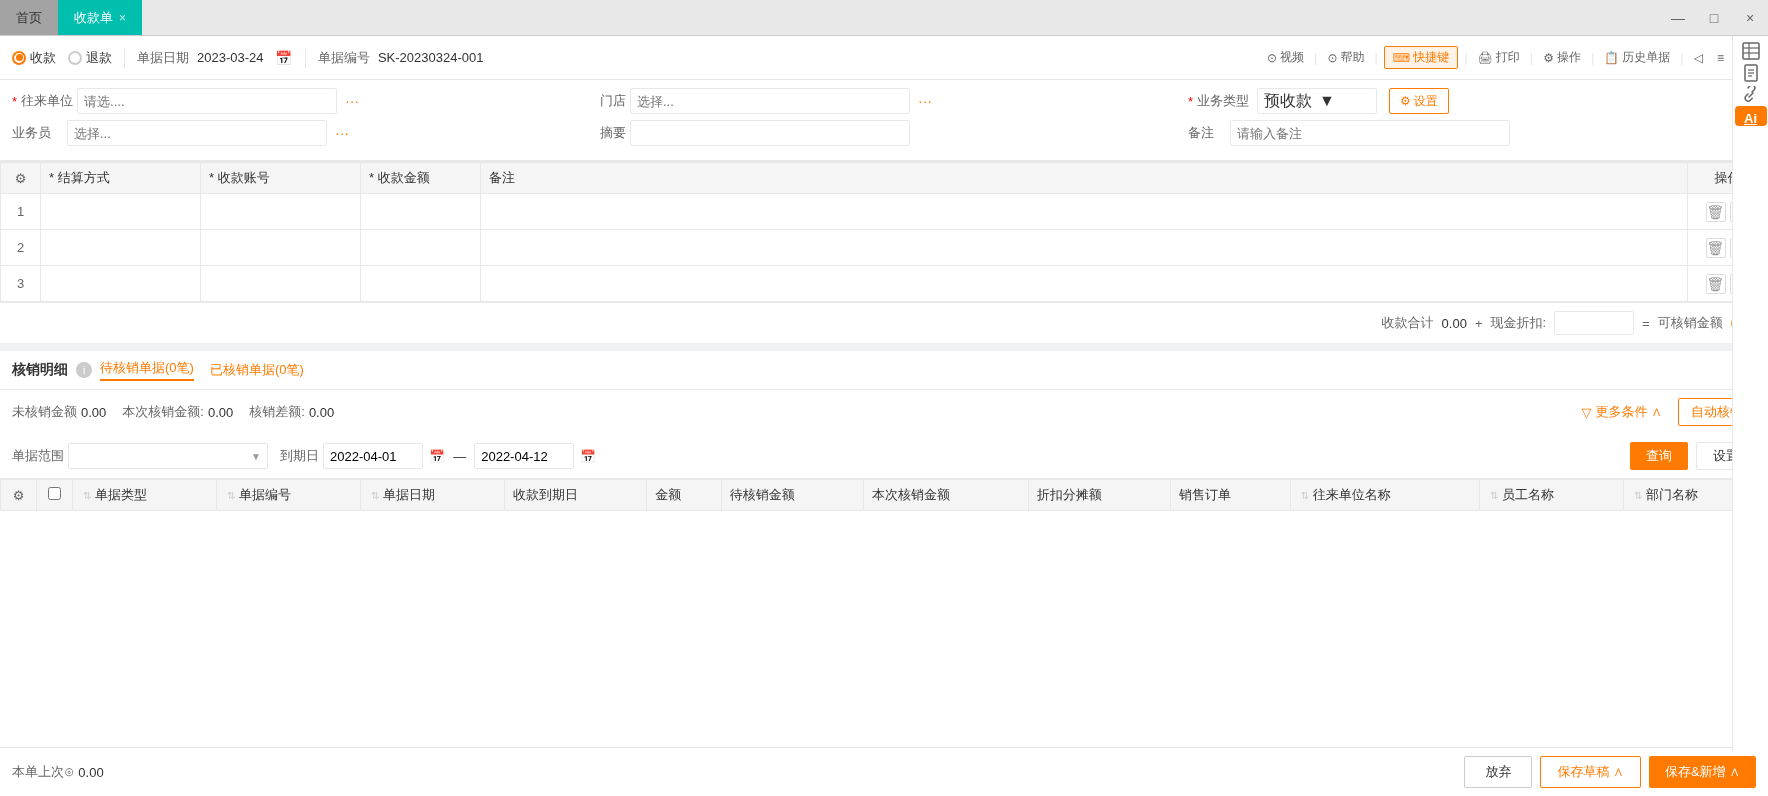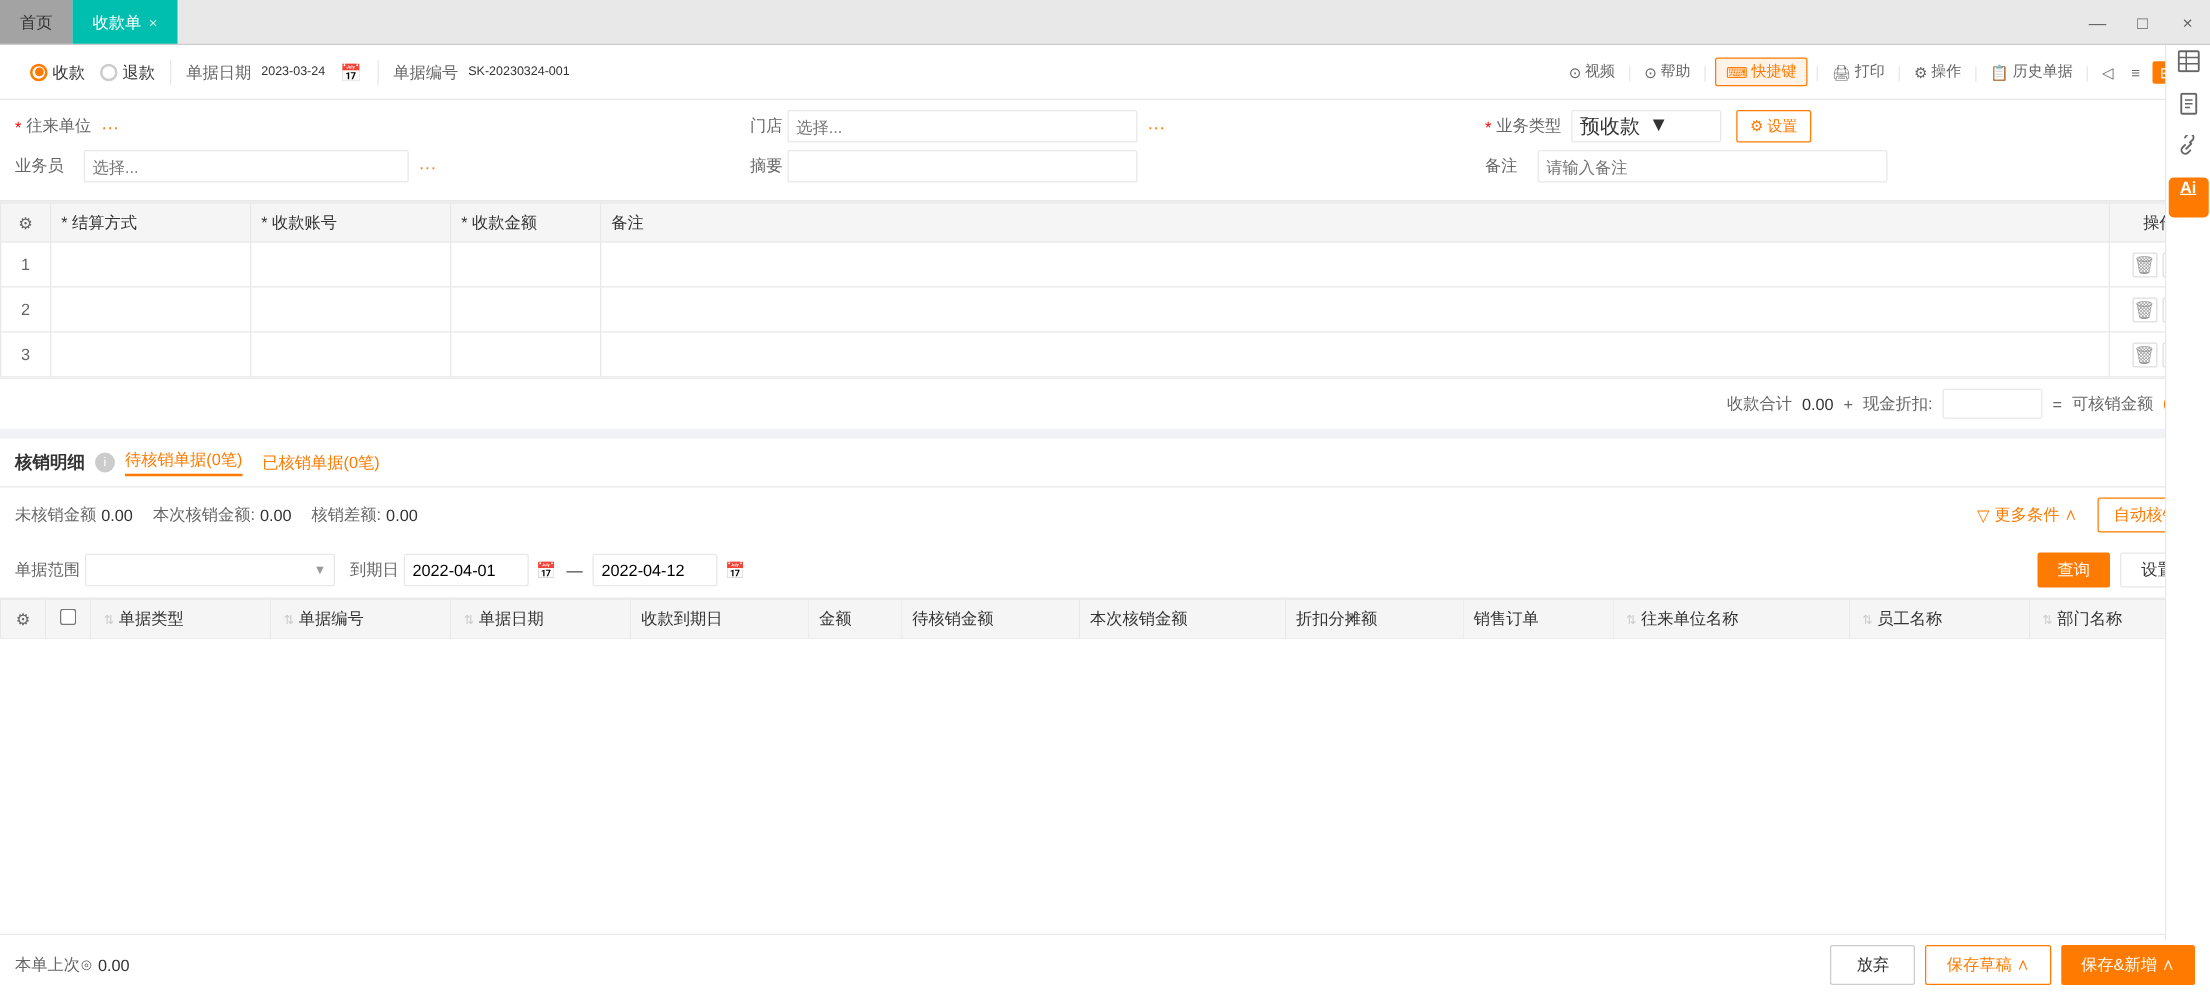--- a/index.html
+++ b/index.html
@@ -21,31 +21,31 @@
     .tab-close { font-size: 12px; cursor: pointer; opacity: 0.8; }
     .tab-spacer { flex: 1; }
     .win-controls { display: flex; align-items: center; gap: 0; }
     .win-btn { width: 36px; height: 36px; display: flex; align-items: center; justify-content: center; cursor: pointer; font-size: 14px; color: #666; }
 
     
     .main-container { background: #fff; display: flex; flex-direction: column; height: calc(796px - 36px); overflow: hidden; }
 
     
     .toolbar {
-      display: flex; align-items: center; padding: 8px 24px; background: #fff;
+      display: flex; align-items: center; padding: 8px 12px; background: #fff;
       border-bottom: 1px solid #e8e8e8; gap: 8px; min-height: 44px;
     }
     .radio-group { display: flex; align-items: center; gap: 12px; }
     .radio-item { display: flex; align-items: center; gap: 4px; cursor: pointer; font-size: 13px; }
     .radio-dot { width: 14px; height: 14px; border-radius: 50%; border: 2px solid #ccc; display: flex; align-items: center; justify-content: center; }
     .radio-dot.active { border-color: #ff7a00; }
     .radio-dot.active::after { content: ''; width: 7px; height: 7px; border-radius: 50%; background: #ff7a00; }
     .toolbar-divider { width: 1px; height: 20px; background: #e8e8e8; margin: 0 4px; }
     .field-label { color: #666; font-size: 13px; }
-    .field-value { color: #333; font-size: 10px; font-weight: 500; }
+    .field-value { color: #333; font-size: 13px; font-weight: 500; }
     .date-icon { color: #ff7a00; cursor: pointer; font-size: 14px; margin-left: 4px; }
     .toolbar-right { margin-left: auto; display: flex; align-items: center; gap: 6px; }
     .toolbar-btn { display: flex; align-items: center; gap: 3px; color: #666; cursor: pointer; font-size: 12px; padding: 2px 4px; }
 
     
     .form-area { padding: 8px 12px; background: #fff; border-bottom: 1px solid #e8e8e8; }
     .form-row { display: flex; align-items: center; gap: 0; margin-bottom: 6px; }
     .form-field { display: flex; align-items: center; flex: 1; gap: 4px; }
     .required-mark { color: #f00; }
     .form-field label { color: #666; font-size: 13px; white-space: nowrap; }
@@ -139,21 +139,21 @@
     .btn-save-new { background: #ff7a00; border: none; color: #fff; border-radius: 2px; padding: 6px 16px; cursor: pointer; font-size: 13px; display: flex; align-items: center; gap: 4px; }
 
     
     .right-sidebar {
       position: fixed; right: 0; top: 36px; width: 36px;
       background: #fff; border-left: 1px solid #e8e8e8;
       display: flex; flex-direction: column; align-items: center;
       padding: 4px 0; gap: 2px; z-index: 10;
       height: calc(796px - 36px - 44px);
     }
-    .sidebar-icon { width: 32px; height: 32px; display: flex; align-items: flex-start; justify-content: center; cursor: pointer; color: #666; font-size: 16px; border-radius: 2px; text-decoration: underline; }
+    .sidebar-icon { width: 32px; height: 20px; display: flex; align-items: flex-end; justify-content: center; cursor: pointer; color: #666; font-size: 16px; border-radius: 2px; text-decoration: underline; }
     .sidebar-icon.active { background: #ff7a00; color: #fff; }
   </style>
 </head>
 <body>
 
 <div class="tab-bar">
   <div class="tab-home">
     <span>首页</span>
   </div>
   <div class="tab-active">
@@ -223,20 +223,21 @@
       <div class="toolbar-btn">≡</div>
       <div class="toolbar-btn" style="background:#ff7a00; color:#fff; border-radius:2px; padding:2px 6px;">⊞</div>
     </div>
   </div>
 
   <div class="form-area">
     <div class="form-row">
       <div class="form-field" style="flex:2;">
         <span class="required-mark">*</span>
         <label>往来单位</label>
+        <input class="form-input" style="max-width: 260px;" placeholder="请选....">
         <span class="more-btn">···</span>
       </div>
       <div class="form-field" style="flex:2; margin-left:20px;">
         <label>门店</label>
         <input class="form-input" style="max-width: 280px;" placeholder="选择...">
         <span class="more-btn">···</span>
       </div>
       <div class="form-field" style="flex:2; margin-left:20px;">
         <span class="required-mark">*</span>
         <label>业务类型</label>

